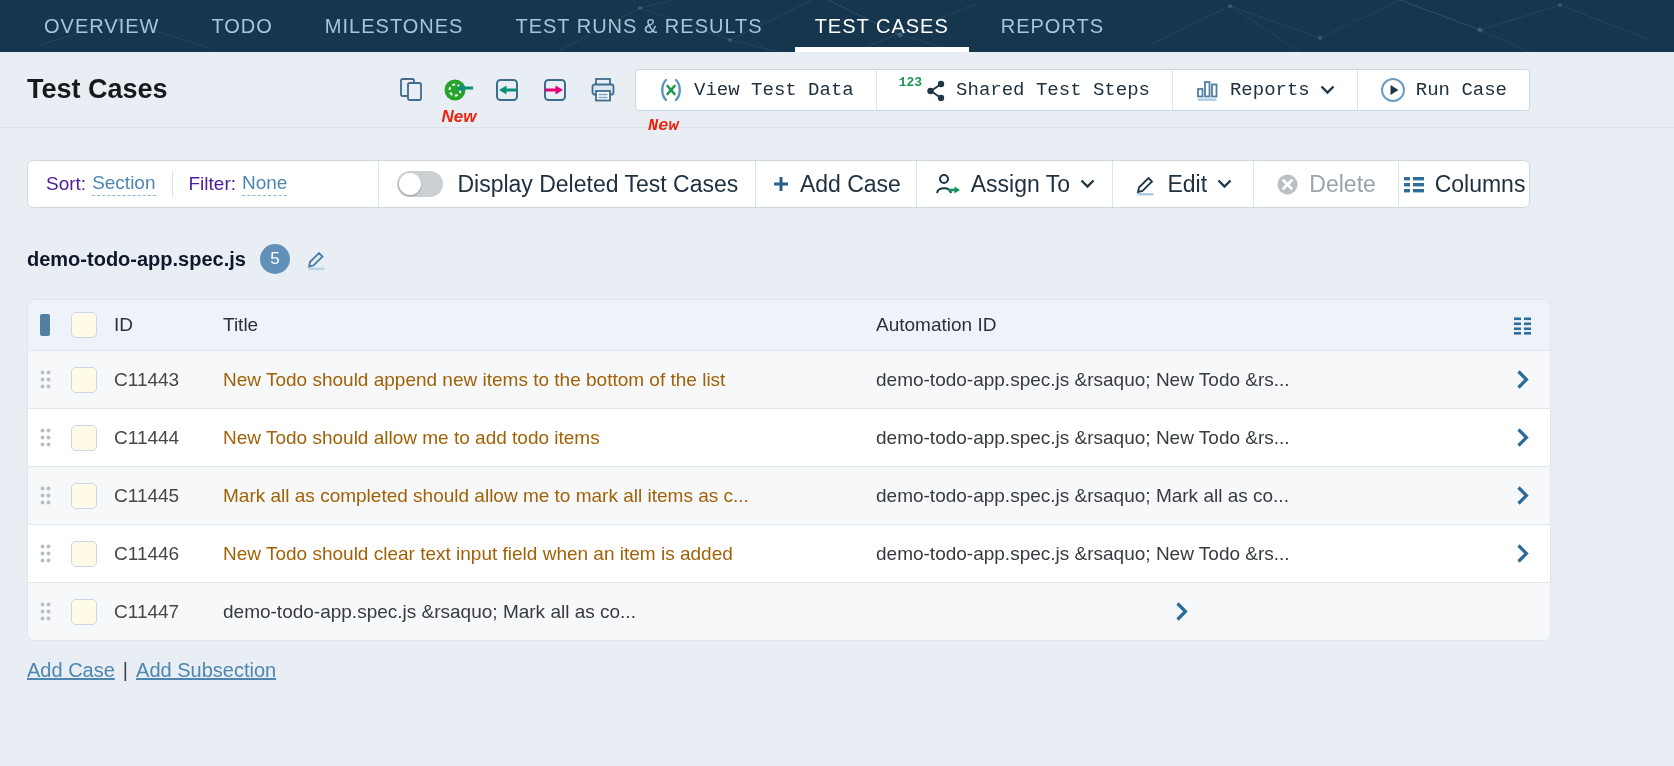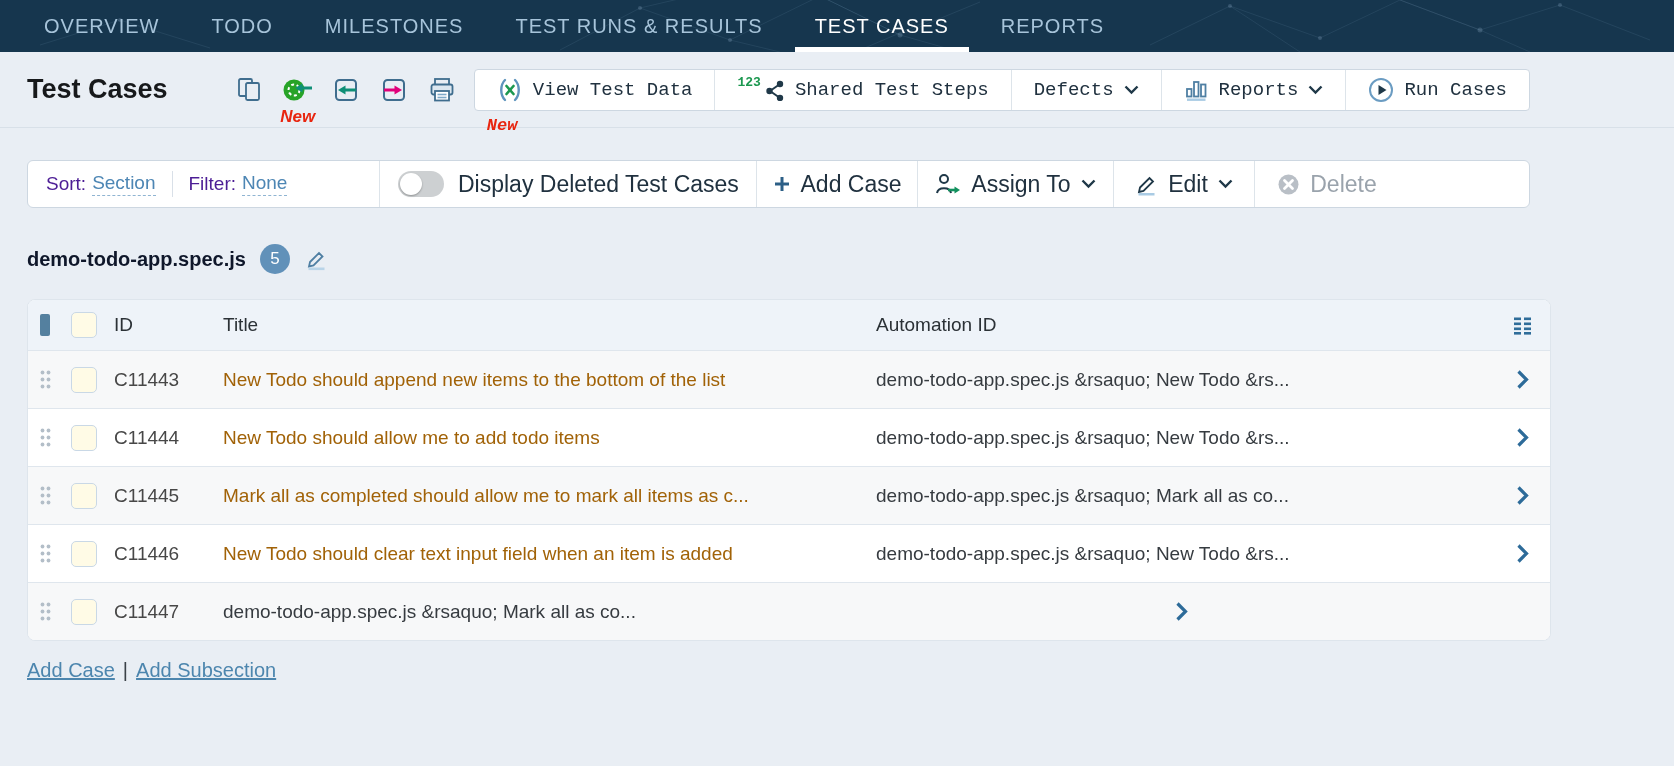--- a/index.html
+++ b/index.html
@@ -214,43 +214,37 @@
       <svg width="20" height="22" viewBox="0 0 20 22">
         <line x1="5" y1="12" x2="15" y2="5" stroke="#1f3848" stroke-width="2"></line>
         <line x1="5" y1="12" x2="15" y2="19" stroke="#1f3848" stroke-width="2"></line>
         <circle cx="15" cy="5" r="3.2" fill="#1f3848"></circle>
         <circle cx="15" cy="19" r="3.2" fill="#1f3848"></circle>
         <circle cx="4.5" cy="12" r="3.2" fill="#1f3848"></circle>
       </svg>
       <span>Shared Test Steps</span>
     </div>
     <div class="group-btn">
-      <span>Defects</span>
-      <svg width="15" height="10" viewBox="0 0 15 10">
-        <polyline points="1.5,1.5 7.5,7.5 13.5,1.5" fill="none" stroke="#1f3848" stroke-width="2.4"></polyline>
-      </svg>
-    </div>
-    <div class="group-btn">
       <svg width="25" height="25" viewBox="0 0 25 25">
         <rect x="3" y="12" width="4.5" height="7.5" fill="none" stroke="#4f7fa3" stroke-width="1.8"></rect>
         <rect x="10" y="5" width="4.5" height="14.5" fill="none" stroke="#4f7fa3" stroke-width="1.8"></rect>
         <rect x="17" y="7.5" width="4.5" height="12" fill="none" stroke="#4f7fa3" stroke-width="1.8"></rect>
         <rect x="3" y="21.5" width="18.5" height="2.4" fill="#a9cbe4"></rect>
       </svg>
       <span>Reports</span>
       <svg width="15" height="10" viewBox="0 0 15 10">
         <polyline points="1.5,1.5 7.5,7.5 13.5,1.5" fill="none" stroke="#1f3848" stroke-width="2.4"></polyline>
       </svg>
     </div>
     <div class="group-btn">
       <svg width="26" height="26" viewBox="0 0 26 26">
         <circle cx="13" cy="13" r="11" fill="#ffffff" stroke="#6b9cc2" stroke-width="2"></circle>
         <polygon points="10.5,8 10.5,18 18.5,13" fill="#1f3848"></polygon>
       </svg>
-      <span>Run Cases</span>
+      <span>Run Case</span>
     </div>
   </div>
 </div>
 
 <div class="toolbar">
   <div class="tseg seg-sort">
     <span class="tb-label">Sort:</span>
     <span class="dashed-link">Section</span>
     <span class="inner-div"></span>
     <span class="tb-label">Filter:</span>
@@ -296,20 +290,33 @@
     </span>
   </div>
   <div class="tseg center seg-del">
     <span class="gap10">
       <svg width="23" height="23" viewBox="0 0 23 23">
         <circle cx="11.5" cy="11.5" r="10" fill="#b9bfc6"></circle>
         <line x1="7.5" y1="7.5" x2="15.5" y2="15.5" stroke="#ffffff" stroke-width="2.8" stroke-linecap="round"></line>
         <line x1="15.5" y1="7.5" x2="7.5" y2="15.5" stroke="#ffffff" stroke-width="2.8" stroke-linecap="round"></line>
       </svg>
       <span class="tb-btn-label disabled">Delete</span>
+    </span>
+  </div>
+  <div class="tseg center seg-cols">
+    <span class="gap10">
+      <svg width="22" height="21" viewBox="0 0 22 21">
+        <rect x="1" y="3" width="6" height="3.4" fill="#2f6d9a"></rect>
+          <rect x="10" y="3" width="11" height="3.4" fill="#2f6d9a"></rect>
+        <rect x="1" y="9" width="6" height="3.4" fill="#2f6d9a"></rect>
+          <rect x="10" y="9" width="11" height="3.4" fill="#2f6d9a"></rect>
+        <rect x="1" y="15" width="6" height="3.4" fill="#2f6d9a"></rect>
+          <rect x="10" y="15" width="11" height="3.4" fill="#2f6d9a"></rect>
+      </svg>
+      <span class="tb-btn-label">Columns</span>
     </span>
   </div>
 </div>
 
 <div class="section-row">
   <span class="section-name">demo-todo-app.spec.js</span>
   <span class="count-badge">5</span>
   <svg width="24" height="24" viewBox="0 0 24 24" style="cursor:pointer">
     <path d="M6,15 L15,6 L18.5,9.5 L9.5,18.5 L5,19.5 Z" fill="none" stroke="#4f7fa3" stroke-width="1.8"></path>
     <rect x="4.5" y="20.5" width="16" height="2.6" fill="#b9d4e8"></rect>

